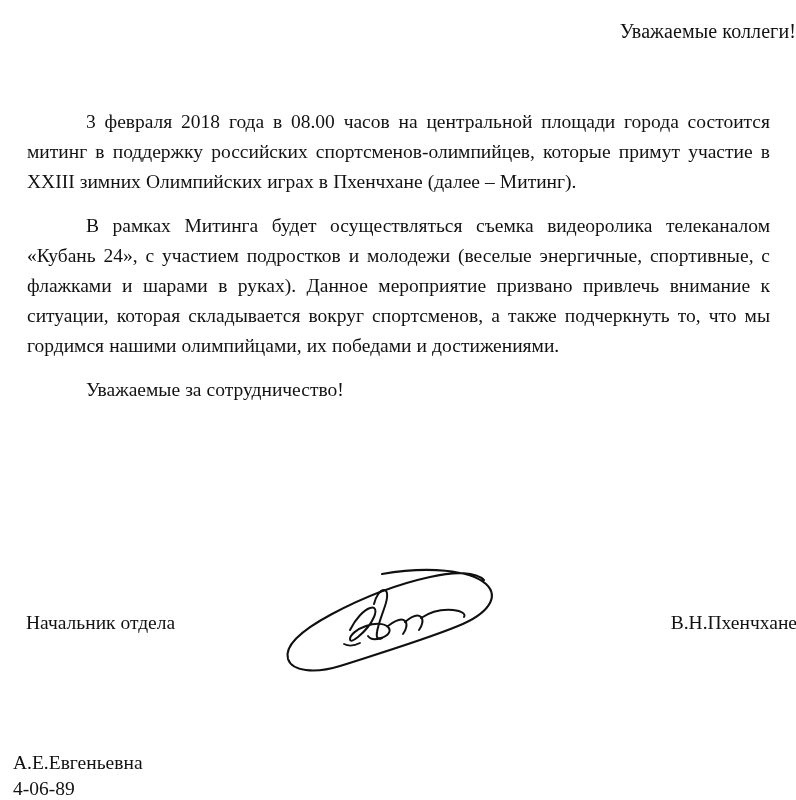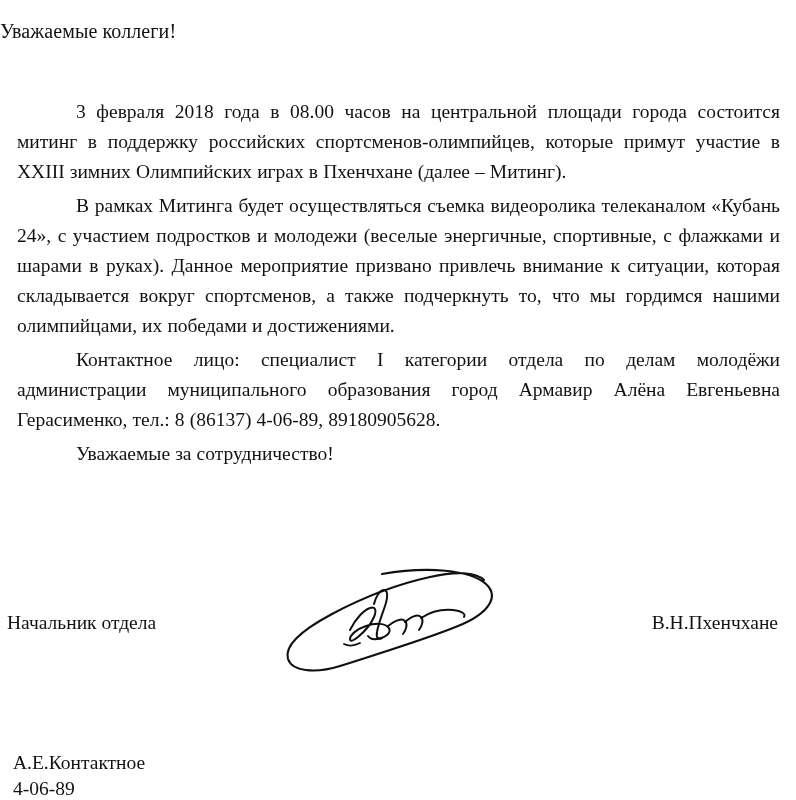--- a/index.html
+++ b/index.html
@@ -23,56 +23,56 @@
     inset: 0;
     background: #ffffff;
   }
 
   
   .doc-title {
     position: absolute;
     top: 18px;
     left: 0;
     width: 796px;
-    text-align: left;
+    text-align: right;
     font-size: 20px;
     line-height: 26px;
     letter-spacing: 0.1px;
     font-weight: 400;
   }
 
   
   .body-block {
     position: absolute;
     top: 93px;
     left: 13px;
     width: 771px;
   }
 
   .para {
-    margin: 4px;
+    margin: 14px;
     font-size: 19.5px;
     line-height: 30px;
     text-align: justify;
     text-justify: inter-word;
     text-indent: 59px;
     hyphens: none;
     word-spacing: 0.2px;
   }
 
   .para + .para {
     margin-top: 0;
     font-family: Liberation Serif, serif;
   }
 
   
   .sign-row {
     position: absolute;
     top: 608px;
-    left: 7px;
+    left: 26px;
     width: 771px;
     height: 30px;
   }
   .sign-role {
     position: absolute;
     left: 0;
     top: 0;
     font-size: 19.5px;
     line-height: 30px;
     white-space: nowrap;
@@ -116,21 +116,20 @@
 </head>
 <body>
 
 <div class="page">
 
   <div class="doc-title">Уважаемые коллеги!</div>
 
   <div class="body-block">
     <p class="para">3 февраля 2018 года в 08.00 часов на центральной площади города состоится митинг в поддержку российских спортсменов-олимпийцев, которые примут участие в XXIII зимних Олимпийских играх в Пхенчхане (далее – Митинг).</p>
     <p class="para">В рамках Митинга будет осуществляться съемка видеоролика телеканалом «Кубань 24», с участием подростков и молодежи (веселые энергичные, спортивные, с флажками и шарами в руках). Данное мероприятие призвано привлечь внимание к ситуации, которая складывается вокруг спортсменов, а также подчеркнуть то, что мы гордимся нашими олимпийцами, их победами и достижениями.</p>
-    <p class="para">Контактное лицо: специалист I категории отдела по делам молодёжи администрации муниципального образования город Армавир Алёна Евгеньевна Герасименко, тел.: 8 (86137) 4-06-89, 89180905628.</p>
     <p class="para">Уважаемые за сотрудничество!</p>
   </div>
 
   <div class="signature-mark">
     <svg viewBox="0 0 232 120" xmlns="http://www.w3.org/2000/svg" fill="none" stroke="#101010" stroke-linecap="round" stroke-linejoin="round">
 
       <path d="M104 18 C150 10 192 14 208 28 C222 41 210 58 180 70 C146 84 96 99 62 110
                C36 118 14 115 10 103 C6 90 24 74 54 58 C84 42 120 28 152 21
                C178 15 198 16 206 24" stroke-width="2.1"></path>
 
@@ -147,17 +146,17 @@
       <path d="M66 88 C70 90 76 90 82 87" stroke-width="1.8"></path>
     </svg>
   </div>
 
   <div class="sign-row">
     <span class="sign-role">Начальник отдела</span>
     <span class="sign-name">В.Н.Пхенчхане</span>
   </div>
 
   <div class="executor">
-    <div>А.Е.Контактное</div>
+    <div>А.Е.Евгеньевна</div>
     <div>4-06-89</div>
   </div>
 
 </div>
 
 </body></html>

